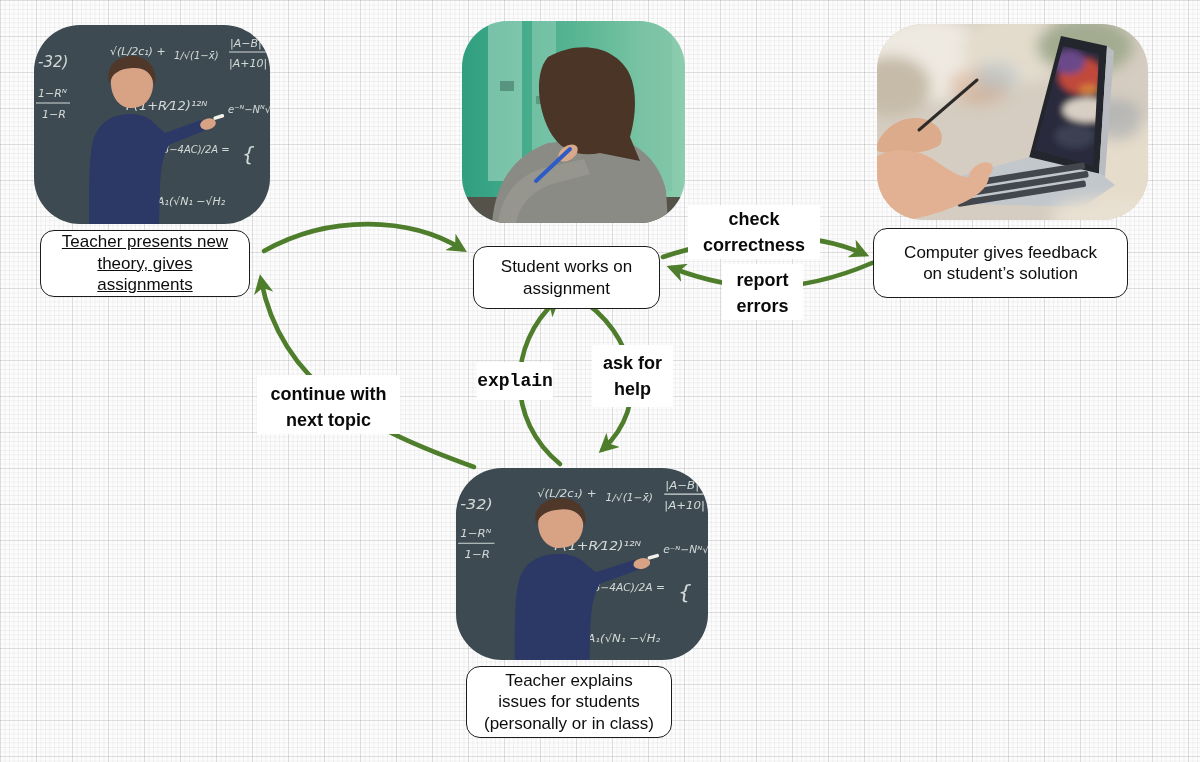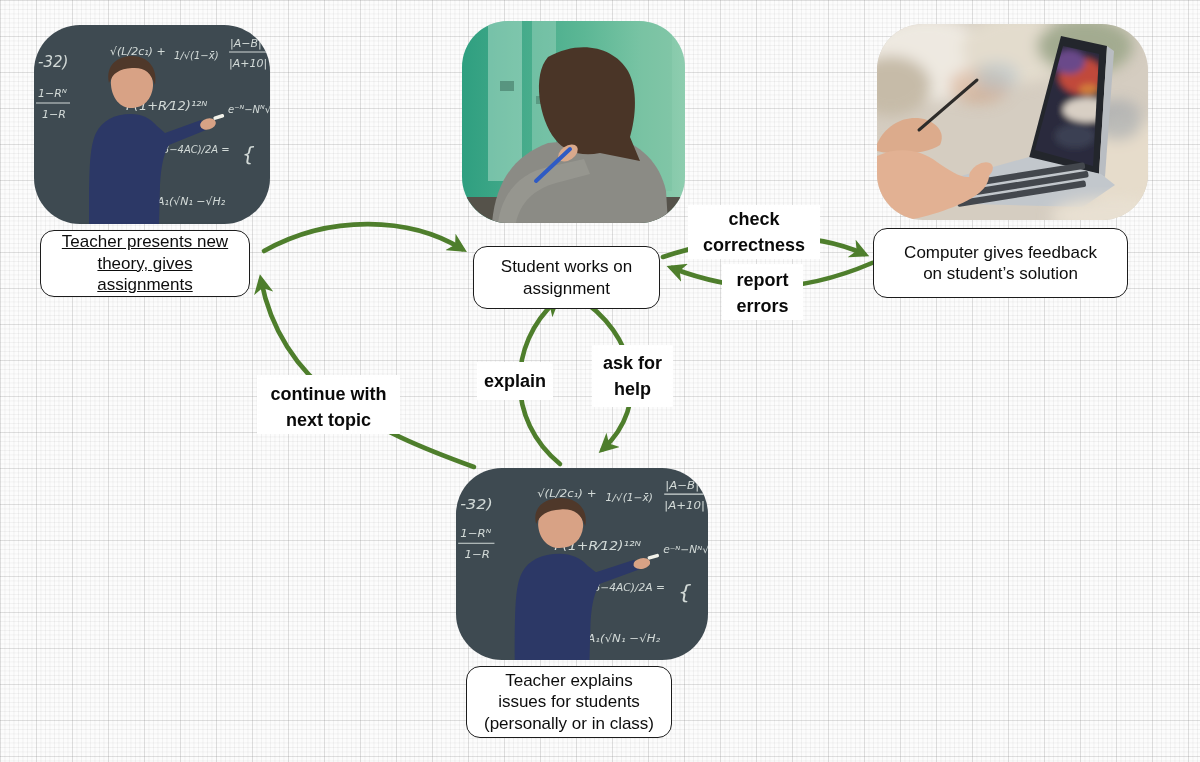--- a/index.html
+++ b/index.html
@@ -224,21 +224,21 @@
   <div class="edge-label" style="left:722px;top:264px;width:81px;height:56px;align-items:flex-end;">
     <span>report
 errors</span>
   </div>
 
   <div class="edge-label" style="left:257px;top:375px;width:143px;height:59px;align-items:flex-end;">
     <span>continue with
 next topic</span>
   </div>
 
-  <div class="edge-label" style="left:477px;top:362px;width:76px;height:38px;">
+  <div class="edge-label" style="left:477px;top:362px;width:76px;height:38px;font-family:Liberation Mono, monospace;">
     <span>explain</span>
   </div>
 
   <div class="edge-label" style="left:592px;top:345px;width:81px;height:62px;">
     <span>ask for
 help</span>
   </div>
 
 </div>
 

